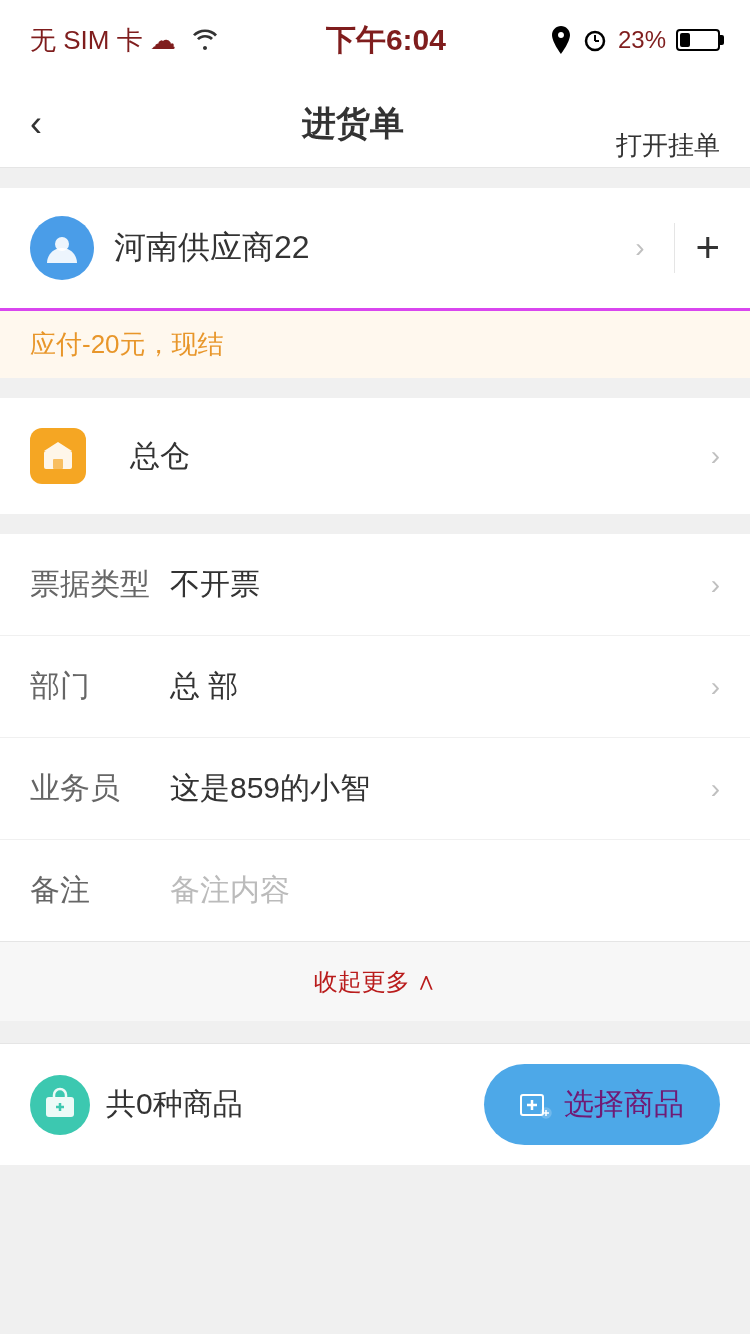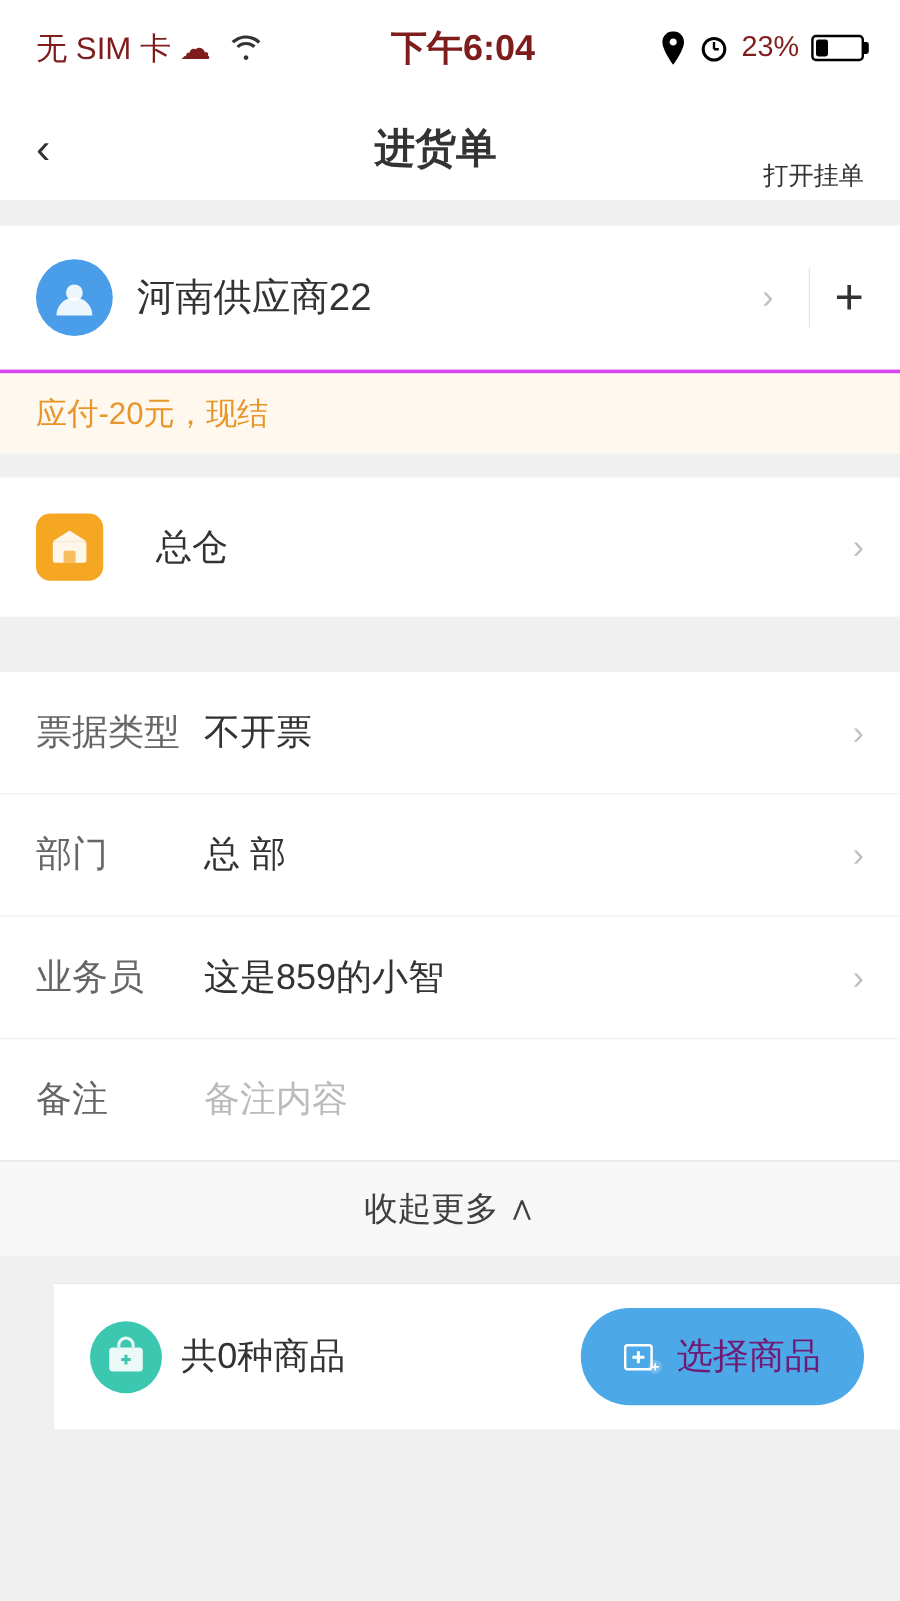--- a/index.html
+++ b/index.html
@@ -67,21 +67,21 @@
       color: #333;
       cursor: pointer;
       width: 60px;
     }
     .nav-title {
       font-size: 34px;
       font-weight: 600;
       color: #333;
     }
     .nav-action {
-      font-size: 21px;
+      font-size: 26px;
       color: #333;
       cursor: pointer;
       margin-top: 44px;
     }
 
     
     .section-gap {
       height: 20px;
       background: #f0f0f0;
     }
@@ -178,36 +178,35 @@
       margin-left: 10px;
     }
 
     
     .collapse-row {
       background: #f7f7f7;
       height: 80px;
       display: flex;
       align-items: center;
       justify-content: center;
-      font-size: 28px;
-      color: #404040;
+      font-size: 24px;
+      color: #b91c1c;
       border-top: 1px solid #e5e5e5;
       cursor: pointer;
     }
 
     
     .bottom-bar {
       background: #fff;
       padding: 20px 30px;
       display: flex;
       align-items: center;
       justify-content: space-between;
       border-top: 1px solid #e5e5e5;
       margin-top: 2px;
-      margin-left: 45px;
     }
     .product-count-wrap {
       display: flex; align-items: center; gap: 16px;
     }
     .product-icon {
       width: 60px; height: 60px;
       border-radius: 50%;
       background: #3cc8b0;
       display: flex; align-items: center; justify-content: center;
     }
@@ -302,21 +301,21 @@
     </div>
     <span class="row-value">总仓</span>
     <span class="row-chevron">›</span>
   </div>
 </div>
 
 <div class="section-gap"></div>
 
 <div class="card">
 
-  <div class="row-item" style="border-top: none; margin-top: 26px;">
+  <div class="row-item" style="border-top: none;">
     <span class="row-label">票据类型</span>
     <span class="row-value">不开票</span>
     <span class="row-chevron">›</span>
   </div>
 
   <div class="row-item">
     <span class="row-label">部门</span>
     <span class="row-value">总 部</span>
     <span class="row-chevron">›</span>
   </div>

